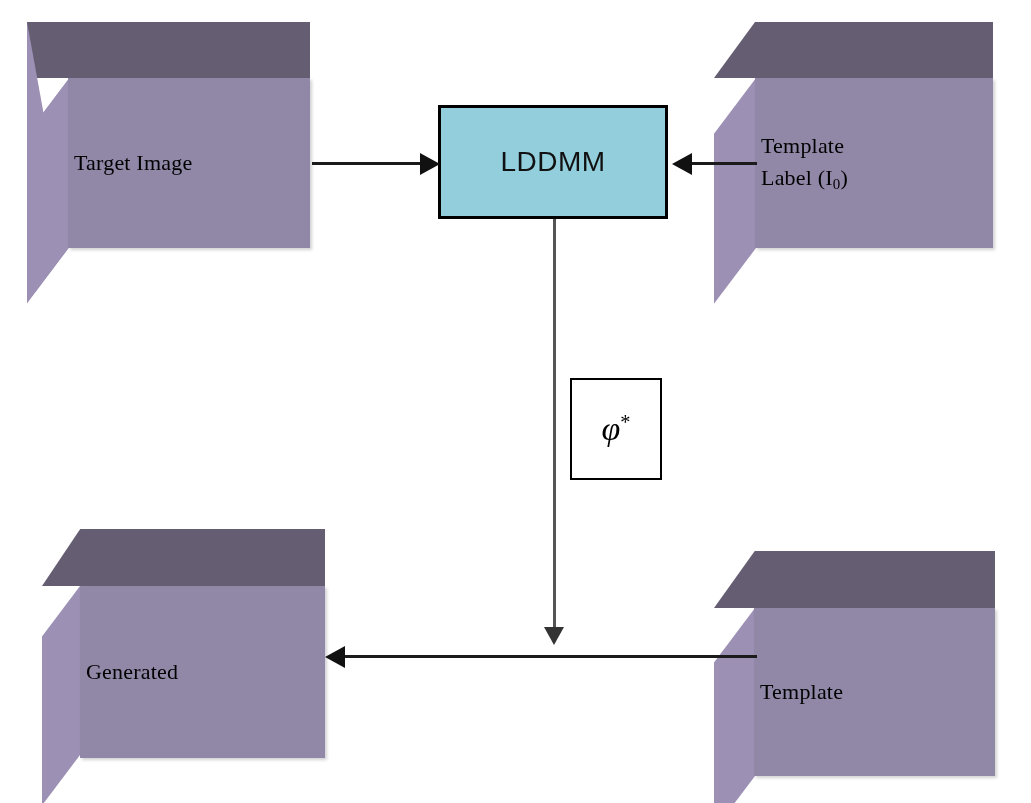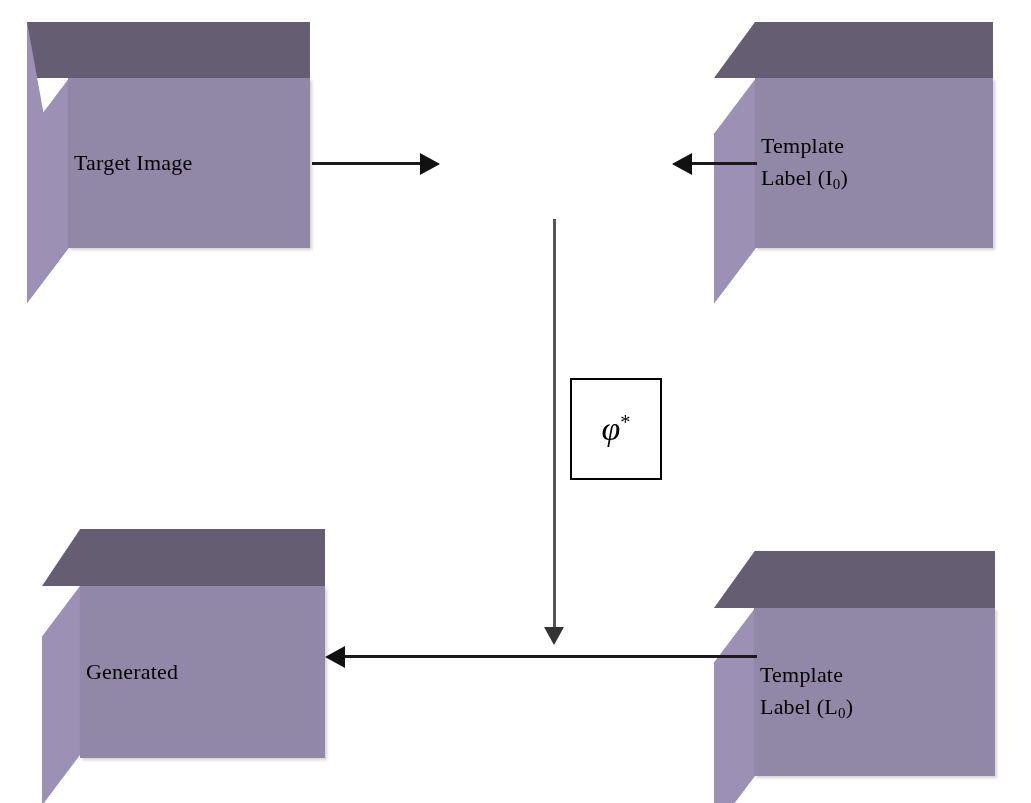--- a/index.html
+++ b/index.html
@@ -186,25 +186,27 @@
   </div>
 
   <div class="box3d" style="left:714px; top:551px; width:281px; height:225px;">
     <div class="face top" style="left:0; top:0; width:281px; height:57px;
                 clip-path: polygon(14.5% 0, 100% 0, 100% 100%, 0 100%);"></div>
     <div class="face side" style="left:0; top:57px; width:41px; height:168px;
                 transform: skewY(-53deg); transform-origin: right top;"></div>
     <div class="face front" style="left:40px; top:57px; width:241px; height:168px;">
       <div class="label">
         <span class="ln">Template</span>
-        <span class="ln"><span>Label (L</span><sub>0</sub><span>)</span></span>
-      </div>
-    </div>
-  </div>
-
+      </div>
+    </div>
+  </div>
+
+  <div class="process-box" style="left:438px; top:105px; width:230px; height:114px;">
+    <span class="ptext">LDDMM</span>
+  </div>
 
   <div class="annot-box" style="left:570px; top:378px; width:92px; height:102px;">
     <span class="atext"><span>φ</span><sup>*</sup></span>
   </div>
 
   <div class="conn">
     <div class="line-h" style="left:312px; top:162px; width:112px;"></div>
     <div class="arrow arrow-right" style="left:420px; top:153px;"></div>
   </div>
 

